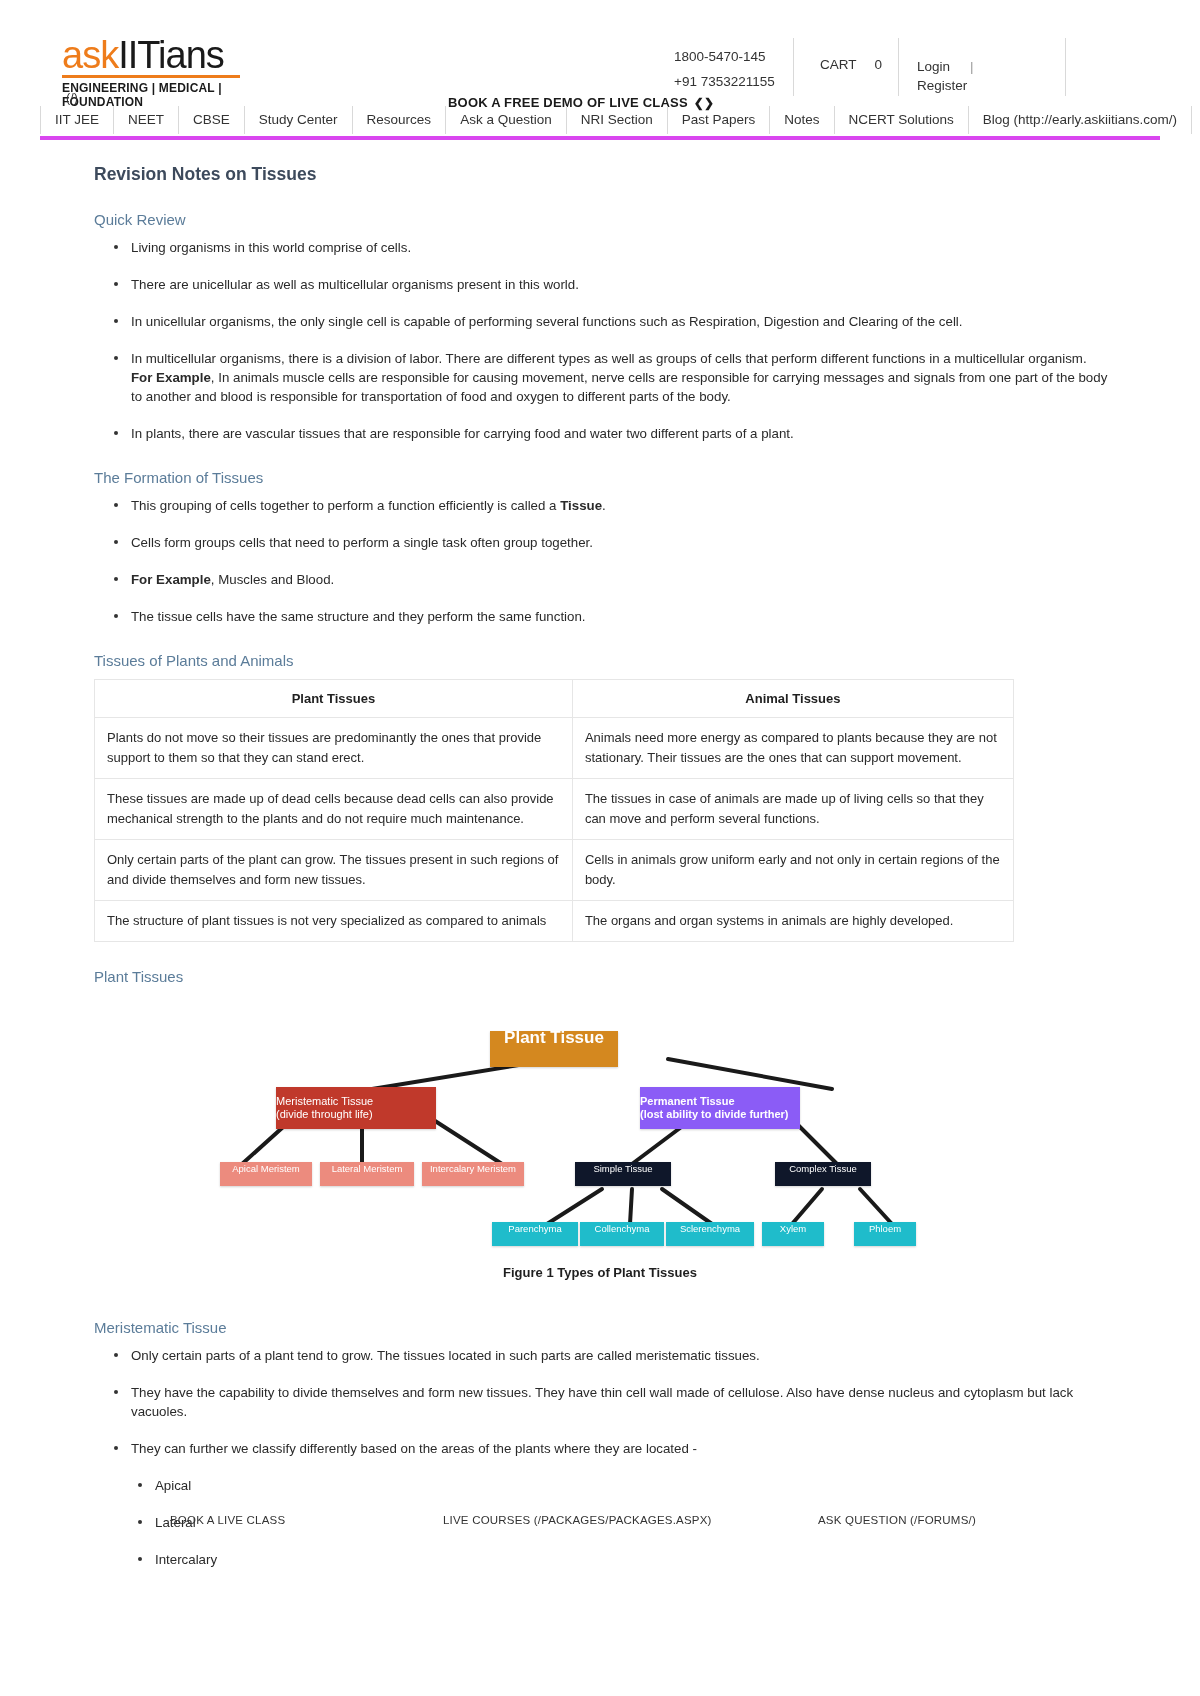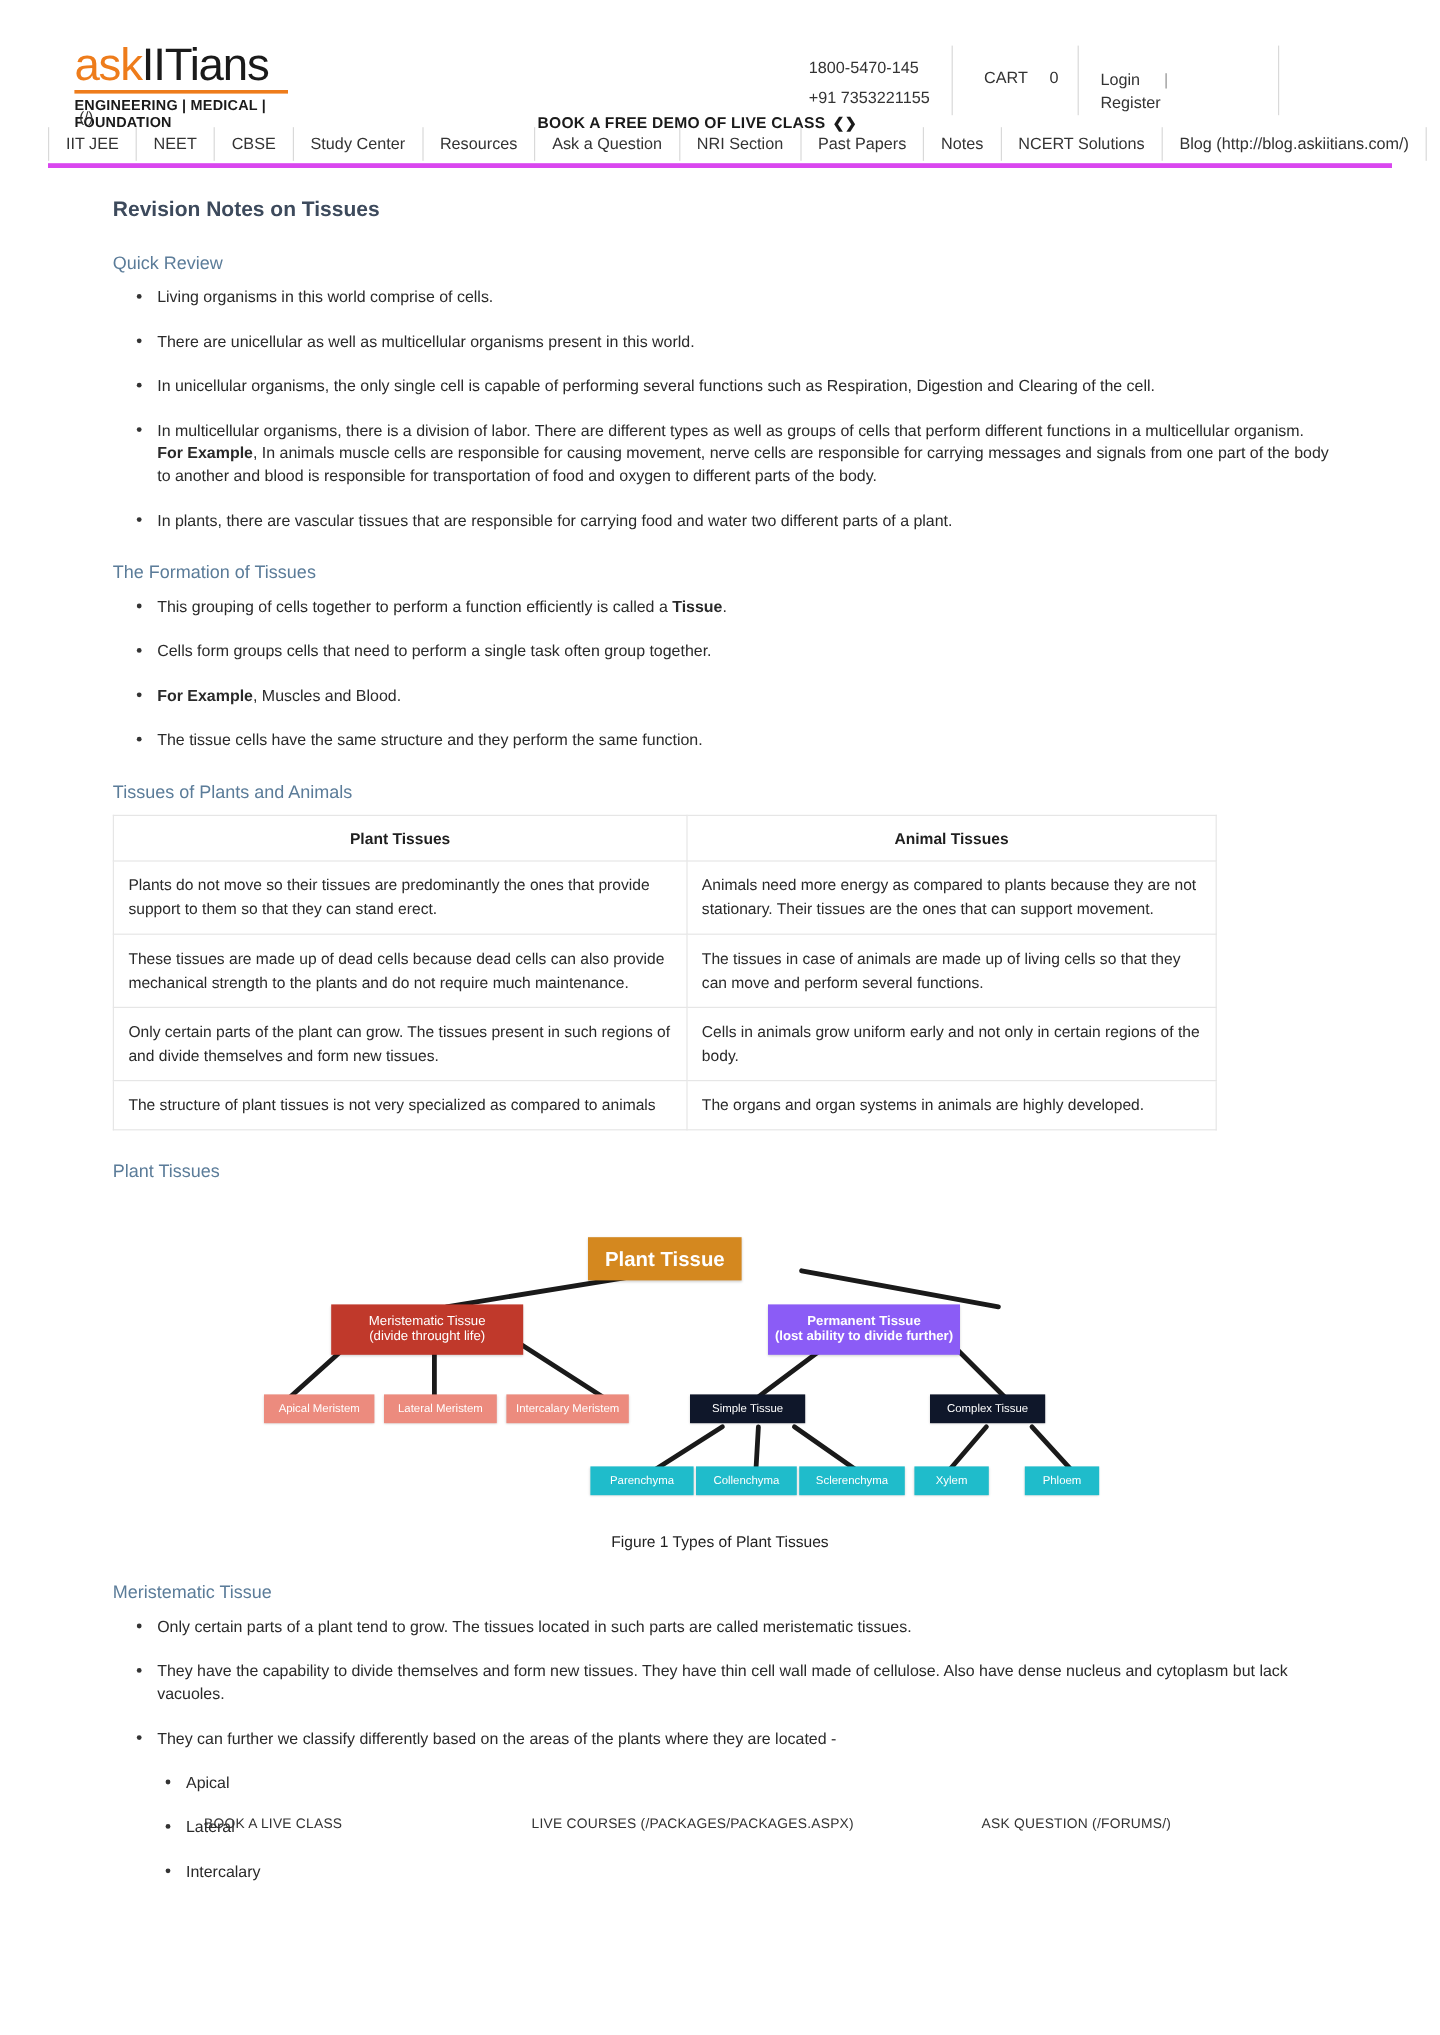--- a/index.html
+++ b/index.html
@@ -93,26 +93,26 @@
   table.cmp td {
     font-size:13px; line-height:20px; color:#2a2a2a; vertical-align:top;
     padding:10px 12px; border:1px solid #e6e6e6; background:#fff;
   }
   table.cmp col.c1 { width:52%; }
   table.cmp col.c2 { width:48%; }
 
   
   .figure-wrap { position:relative; width:1016px; height:300px; margin-top:14px; }
   .fig-caption {
-    text-align:center; font-size:13px; font-weight:normal; color:#1f1f1f;
-    margin-top:16px;
+    text-align:center; font-size:13px; font-weight:bold; color:#1f1f1f;
+    margin-top:4px;
   }
   .dg { position:absolute; left:0; top:0; width:1016px; height:280px; }
   .node {
-    position:absolute; display:flex; align-items:center; justify-content:center;
+    position:absolute; display:flex; align-items:flex-start; justify-content:center;
     text-align:center; color:#ffffff; line-height:13px;
     box-shadow:0 1px 2px rgba(0,0,0,0.18);
   }
   .node.root { background:#D4881F; font-size:17px; font-weight:bold; }
   .node.lv2r { background:#C0392B; font-size:11px; }
   .node.lv2t { background:#8b5cf6; font-size:11px;font-weight:bold; }
   .node.lv3r { background:#EC8B7E; font-size:9.5px; }
   .node.lv3t { background:#0f172a; font-size:9.5px; }
   .node.lv4  { background:#1FBCCB; font-size:9.5px; }
   .node span { display:block; }
@@ -171,21 +171,21 @@
     <div class="nav-item">IIT JEE</div>
     <div class="nav-item">NEET</div>
     <div class="nav-item">CBSE</div>
     <div class="nav-item">Study Center</div>
     <div class="nav-item">Resources</div>
     <div class="nav-item">Ask a Question</div>
     <div class="nav-item">NRI Section</div>
     <div class="nav-item">Past Papers</div>
     <div class="nav-item">Notes</div>
     <div class="nav-item">NCERT Solutions</div>
-    <div class="nav-item">Blog (http://blog.askiitians.com/)</div>
+    <div class="nav-item">Blog (http://early.askiitians.com/)</div>
   </nav>
 </div>
 
 <div class="content">
   <div class="inner">
 
     <h1 class="page-title">Revision Notes on Tissues</h1>
 
     <h2 class="sect">Quick Review</h2>
     <ul class="bul">

